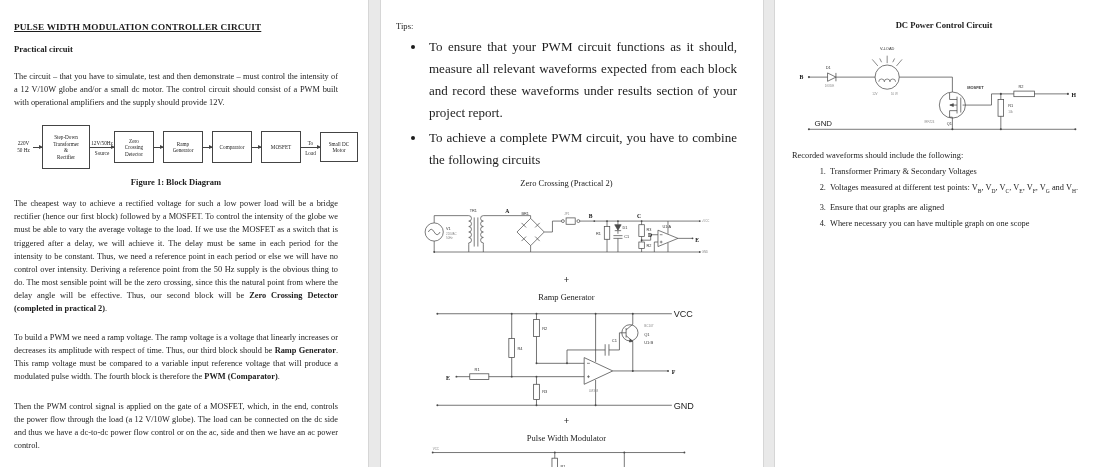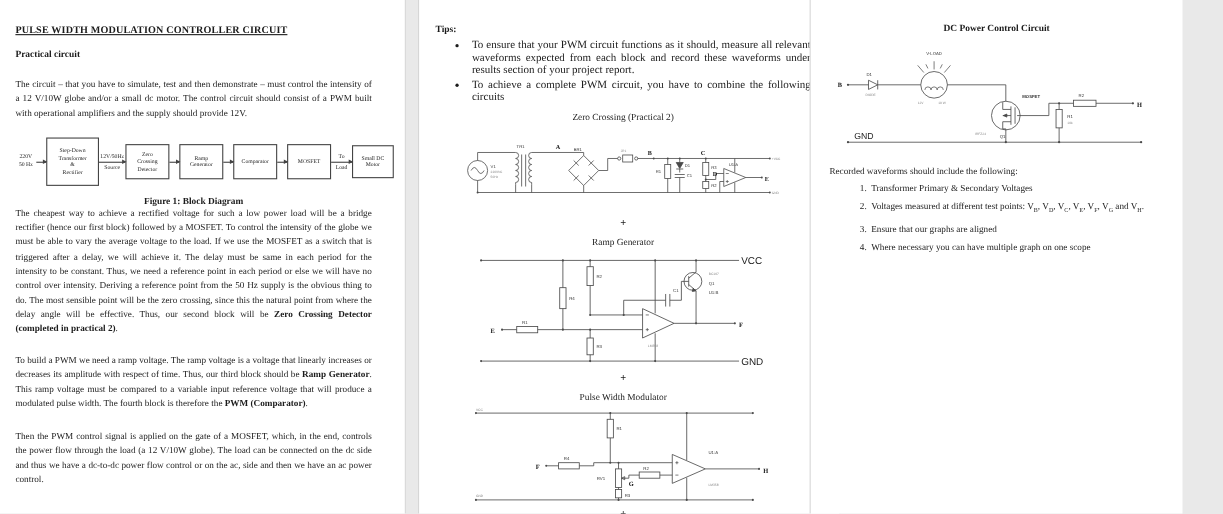--- a/index.html
+++ b/index.html
@@ -1,43 +1,43 @@
 <!DOCTYPE html>
 <html><head>
 <meta charset="utf-8">
 <style>
   html,body{margin:0;padding:0}
   body{width:1112px;height:467px;background:#e9e9e9;font-family:"Liberation Serif",serif;color:#1c1c1c;overflow:hidden;position:relative}
   .page{position:absolute;top:0;height:467px;background:#fff}
   #pg1{left:0;width:368px;border-right:1px solid #d6d6d6}
   #pg2{left:380px;width:382px;border-left:1px solid #d6d6d6;border-right:1px solid #d6d6d6}
-  #pg3{left:736px;width:338px;border-left:1px solid #d6d6d6}
+  #pg3{left:774px;width:338px;border-left:1px solid #d6d6d6}
   .inner1{padding:22px 30px 0 14px}
   .inner2{padding:21px 26px 0 15px}
   .inner3{padding:20px 17px 0 17px}
   .doc-title{font-weight:bold;text-decoration:underline;font-size:9.2px;letter-spacing:.15px}
   .h2{font-weight:bold;font-size:8.6px;margin:12px 0 16px}
   p.body{font-size:8.35px;line-height:13.1px;text-align:justify;margin:0 0 9px}
   p.gap{margin-bottom:16px}
   b.inb{font-weight:bold}
   
   .bd{display:flex;align-items:center;margin:3px 0 0 0}
   .bd-src{flex:none;width:19px;font-size:5.2px;line-height:1.35;white-space:pre-line;text-align:center}
   .bd-box{flex:none;border:1px solid #444;font-size:5.2px;line-height:1.25;text-align:center;white-space:pre-line;display:flex;align-items:center;justify-content:center;padding:1px 0;box-sizing:border-box}
   .bw1{width:48px;height:44px}.bwn{width:40px;height:32px}.bw6{width:38px;height:30px}
   .conn{flex:none;position:relative;height:0;border-top:1px solid #444}
   .conn::after{content:'';position:absolute;right:-1px;top:-2.6px;border-left:4px solid #444;border-top:2.2px solid transparent;border-bottom:2.2px solid transparent}
   .c-s{width:9px}.c-m{width:24px}.c-l{width:19px}
   .conn .lt,.conn .lb{position:absolute;left:50%;transform:translateX(-50%);font-size:5.2px;white-space:nowrap}
   .conn .lt{bottom:2px}.conn .lb{top:2px}
-  .fig-cap{text-align:center;font-weight:bold;font-size:8.5px;margin:8px 0 0}
+  .fig-cap{text-align:center;font-weight:bold;font-size:8.5px;margin:8px 0 10px}
   
-  .tips-h{font-weight:bold;font-size:8.6px;margin:0 0 5px}
+  .tips-h{font-weight:normal;font-size:8.6px;margin:0 0 5px}
   ul.tips{margin:0 0 6px 30px;padding:0}
-  ul.tips li{font-size:10px;line-height:11px;text-align:justify;margin:0 0 3px;padding-left:3px}
+  ul.tips li{font-size:13px;line-height:22px;text-align:justify;margin:0 0 3px;padding-left:3px}
   .cc-title{text-align:center;font-weight:normal;font-size:8.5px;margin:7px 0 2px}
   .plusrow{text-align:center;font-weight:bold;font-size:9.5px;line-height:10px;margin:1px 0}
   svg{display:block;margin:0 auto}
   svg text{font-family:"Liberation Sans",sans-serif;fill:#333}
   .ref{font-size:4.2px}
   .tiny{font-size:3.2px;fill:#8a8a8a}
   .node{font-family:"Liberation Serif",serif;font-size:6.2px;font-weight:bold;fill:#111}
   .rail{font-size:9.5px;fill:#222}
   .rail2{font-size:8.5px;fill:#222}
   

